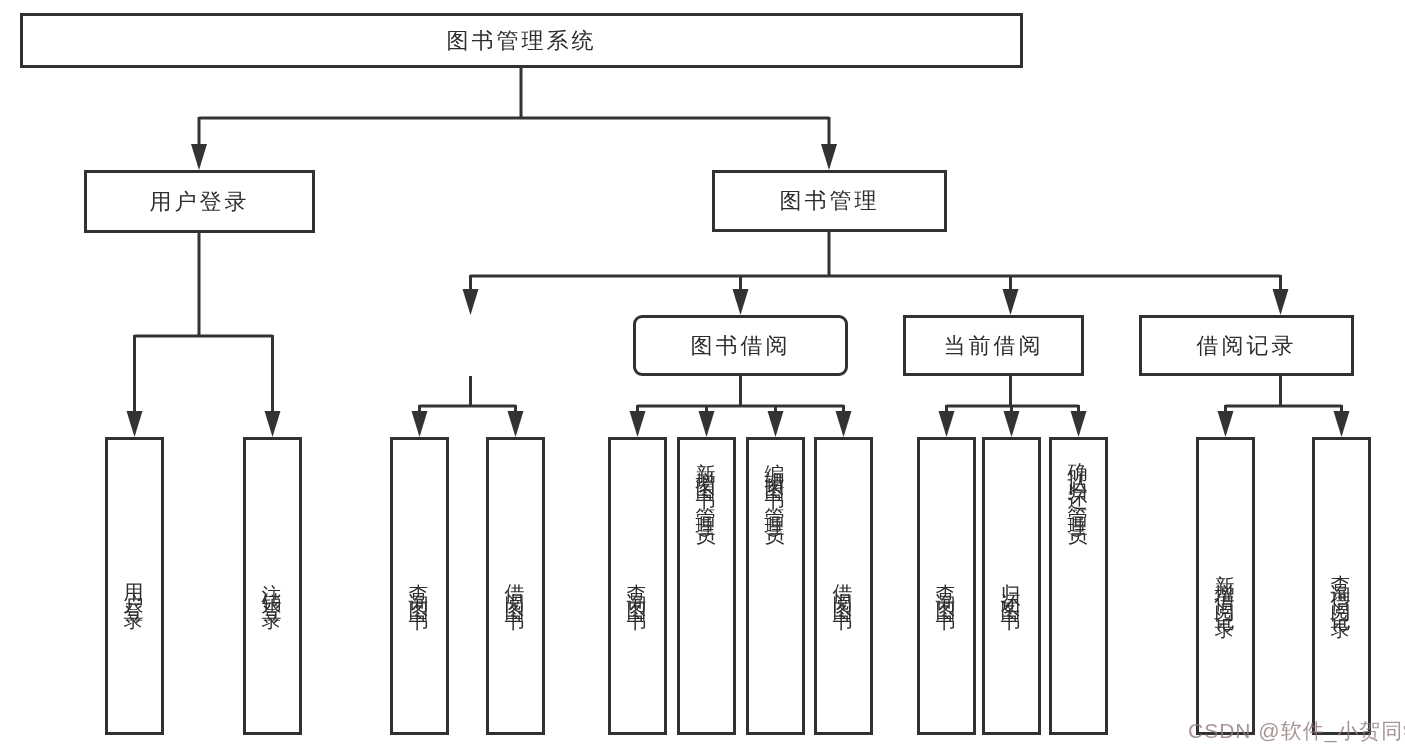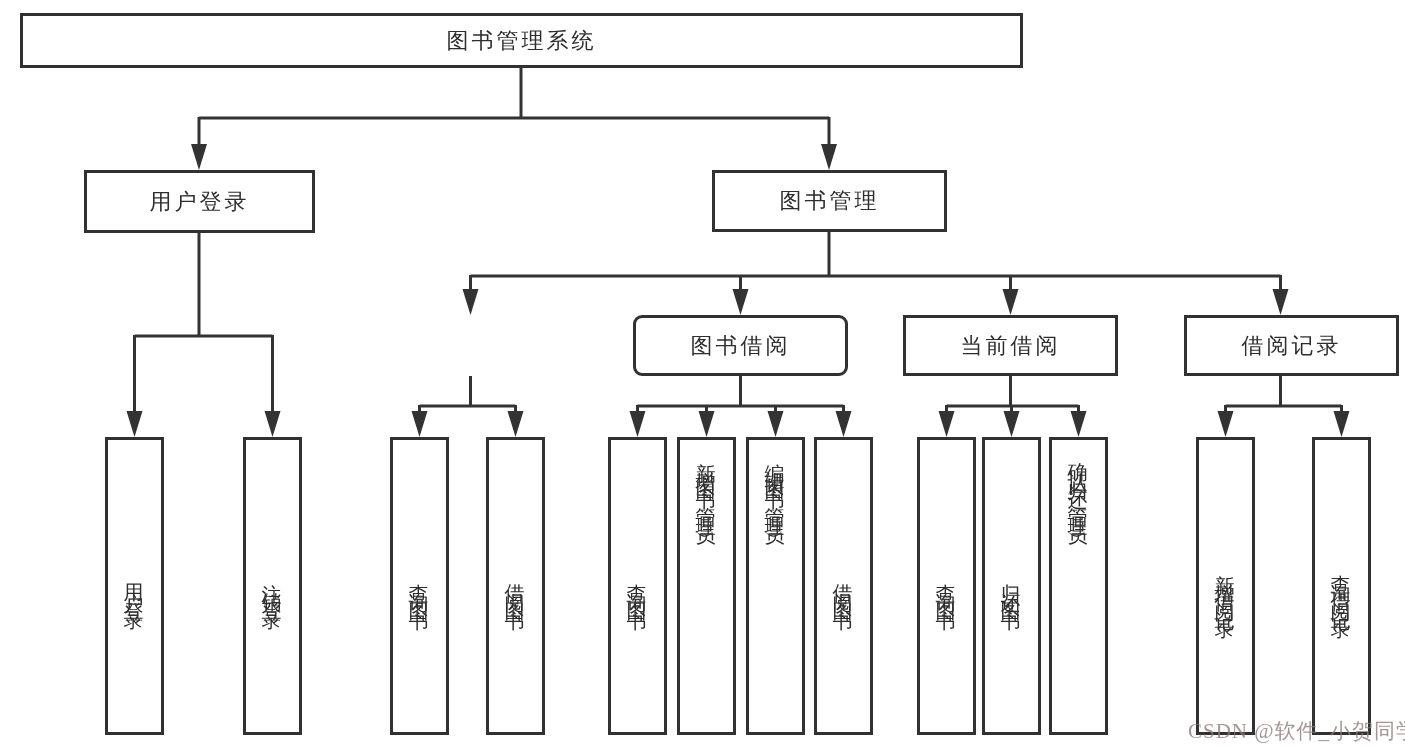--- a/index.html
+++ b/index.html
@@ -1,20 +1,20 @@
 <!DOCTYPE html>
 <html><head>
 <meta charset="utf-8">
 <style>
   html,body{margin:0;padding:0;background:#ffffff;}
   .canvas{
     position:relative;
     width:1405px;height:747px;
     background:#ffffff;
-    font-family:Liberation Serif, serif;
+    font-family:Liberation Sans, sans-serif;
     overflow:hidden;
   }
   svg.connectors{position:absolute;left:0;top:0;z-index:1;}
   .box{
     position:absolute;
     box-sizing:border-box;
     border:3px solid #313131;
     background:#ffffff;
     display:flex;
     align-items:center;
@@ -112,22 +112,22 @@
     <polygon points="1217.5,411 1233.5,411 1225.5,437" fill="#333333" stroke="none"></polygon>
     <polygon points="1333.5,411 1349.5,411 1341.5,437" fill="#333333" stroke="none"></polygon>
   </svg>
 
   <div class="box root">图书管理系统</div>
 
   <div class="box hbox" style="left:84px;top:170px;width:231px;height:63px;">用户登录</div>
   <div class="box hbox" style="left:712px;top:170px;width:235px;height:62px;">图书管理</div>
 
   <div class="box hbox" style="left:633px;top:315px;width:215px;border-radius:9px;">图书借阅</div>
-  <div class="box hbox" style="left:903px;top:315px;width:215px;">当前借阅</div>
-  <div class="box hbox" style="left:1184px;top:315px;width:215px;">借阅记录</div>
+  <div class="box hbox" style="left:903px;top:315px;width:181px;">当前借阅</div>
+  <div class="box hbox" style="left:1139px;top:315px;width:215px;">借阅记录</div>
 
   <div class="box vbox" style="left:105px;">用户登录</div>
   <div class="box vbox" style="left:243px;">注销登录</div>
 
   <div class="box vbox" style="left:390px;">查询图书</div>
   <div class="box vbox" style="left:486px;">借阅图书</div>
 
   <div class="box vbox" style="left:608px;">查询图书</div>
   <div class="box vbox vtop" style="left:677px;">新增图书（管理员）</div>
   <div class="box vbox vtop" style="left:746px;">编辑图书（管理员）</div>

